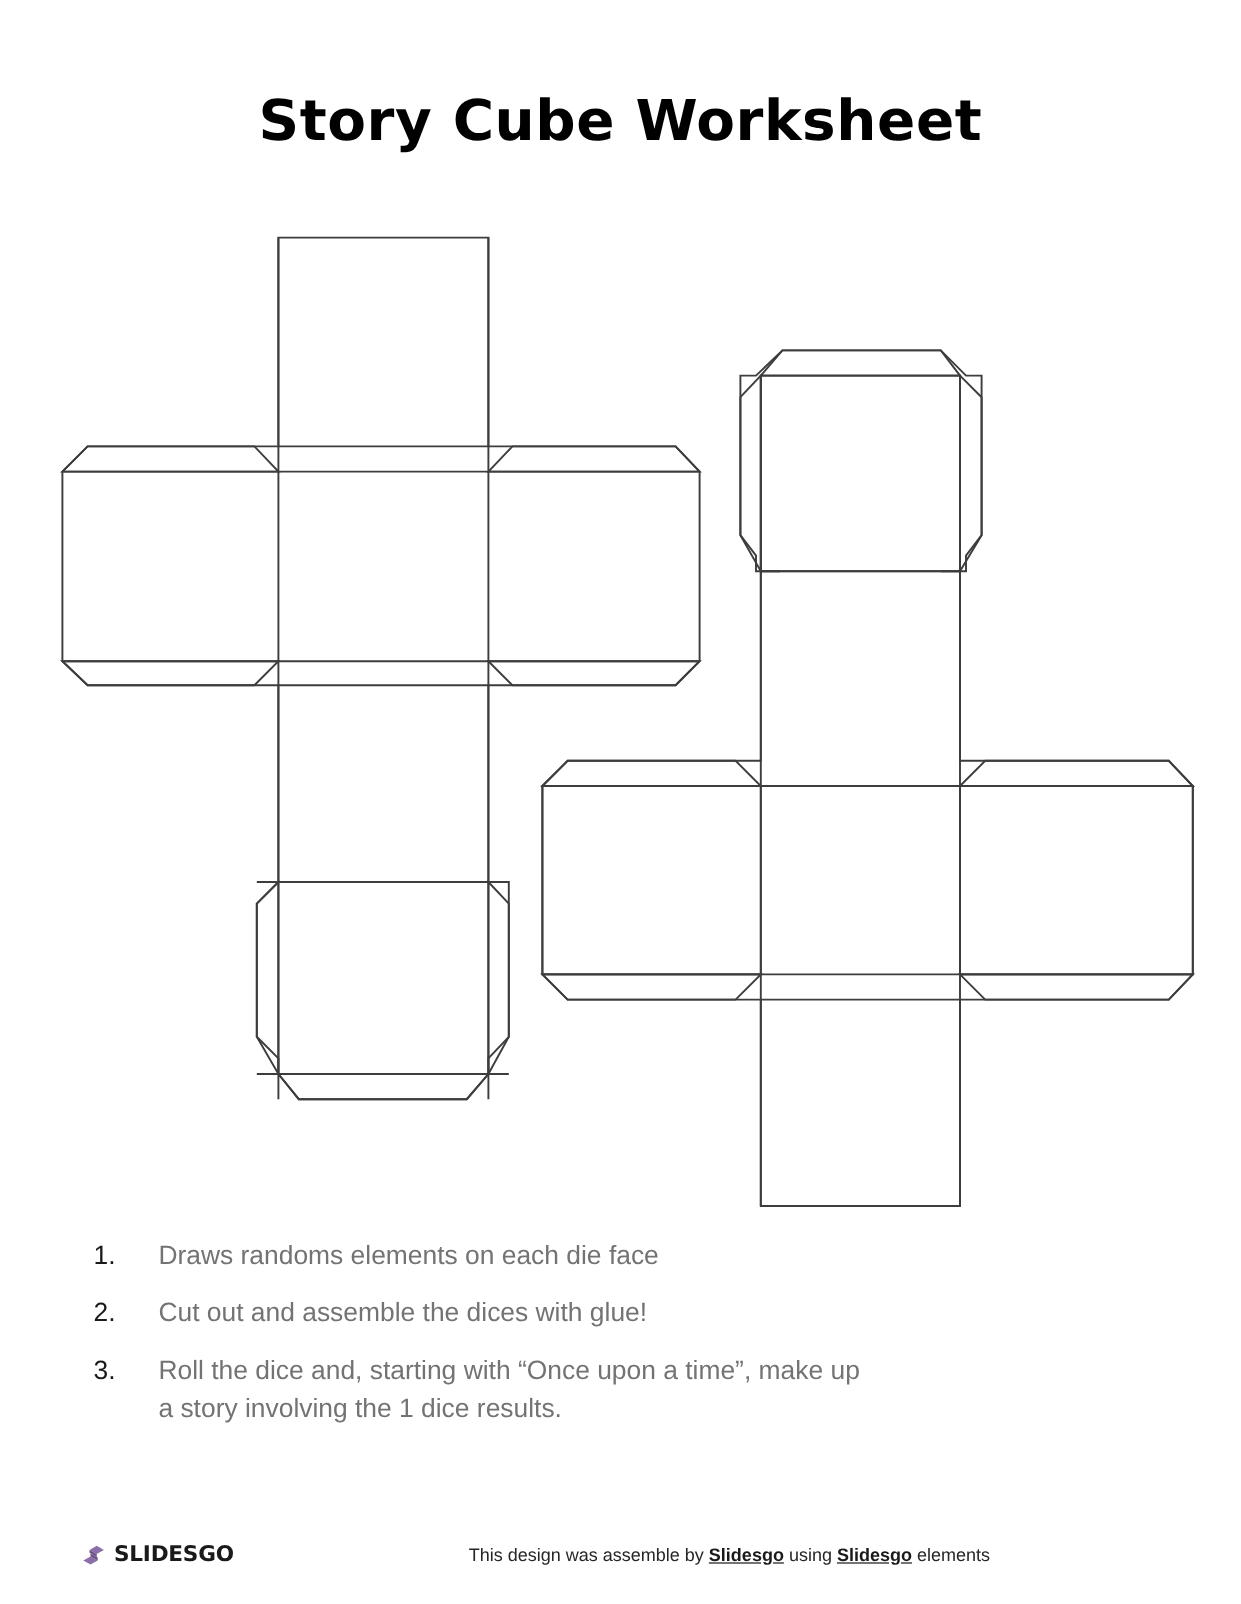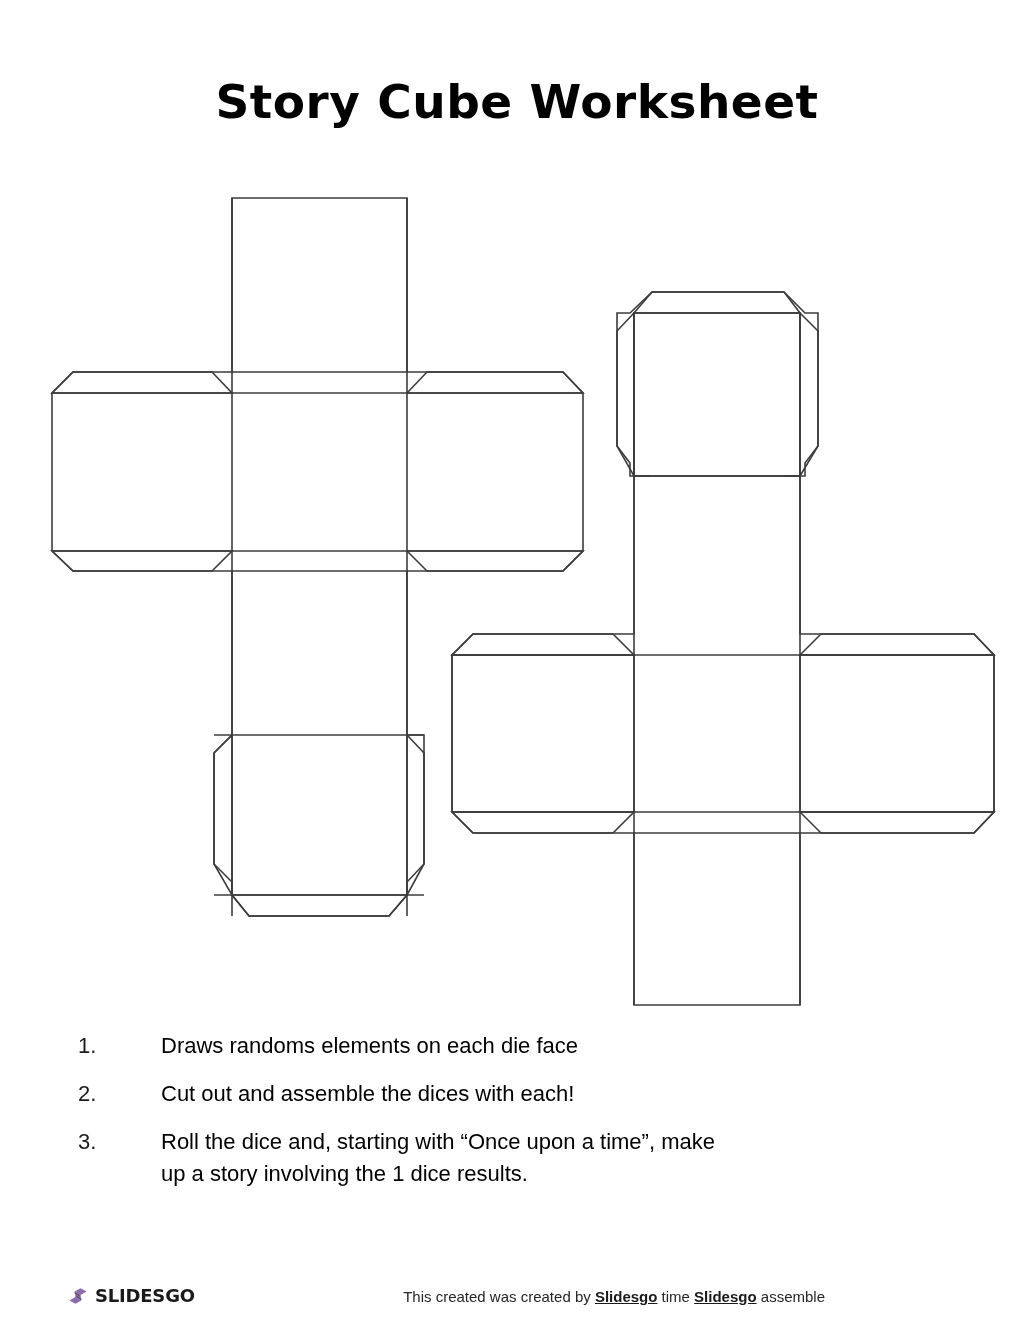--- a/index.html
+++ b/index.html
@@ -64,22 +64,21 @@
     flex: 0 0 auto;
     width: 54px;
     font-size: 22px;
     line-height: 32px;
     color: #1a1a1a;
   }
   .instruction-text {
     flex: 1 1 auto;
     font-size: 22px;
     line-height: 32px;
-    color: #000000;
-    margin-left: 29px;
+    color: #737373;
   }
 
   
   .footer {
     position: absolute;
     left: 0;
     bottom: 16px;
     width: 891px;
     height: 40px;
   }
@@ -236,37 +235,37 @@
     </svg>
   </div>
 
   <ol class="instructions" style="list-style:none;margin:0;padding:0;">
     <li class="instruction-item">
       <span class="instruction-number">1.</span>
       <span class="instruction-text">Draws randoms elements on each die face</span>
     </li>
     <li class="instruction-item">
       <span class="instruction-number">2.</span>
-      <span class="instruction-text">Cut out and assemble the dices with each!</span>
+      <span class="instruction-text">Cut out and assemble the dices with glue!</span>
     </li>
     <li class="instruction-item">
       <span class="instruction-number">3.</span>
       <span class="instruction-text">Roll the dice and, starting with “Once upon a time”, make up a story involving the 1 dice results.</span>
     </li>
   </ol>
 
   <div class="footer">
 
     <div class="brand">
       <svg class="brand-mark" width="20" height="20" viewBox="0 0 20 20">
         <path d="M12.6 2.2 L18.6 5.6 L12.6 9.0 L6.6 5.6 Z" fill="#8b6fa8"></path>
         <path d="M7.4 11.0 L13.4 14.4 L7.4 17.8 L1.4 14.4 Z" fill="#8b6fa8"></path>
         <path d="M6.6 5.6 L12.6 9.0 L12.6 11.4 L6.6 8.0 Z" fill="#6d5186"></path>
         <path d="M13.4 14.4 L7.4 11.0 L7.4 8.6 L13.4 12.0 Z" fill="#6d5186"></path>
       </svg>
       <span class="brand-name">SLIDESGO</span>
     </div>
 
-    <div class="attribution"><span>This created was created by </span><a class="link" href="#">Slidesgo</a><span> time </span><a class="link" href="#">Slidesgo</a><span> assemble</span></div>
+    <div class="attribution"><span>This design was assemble by </span><a class="link" href="#">Slidesgo</a><span> using </span><a class="link" href="#">Slidesgo</a><span> elements</span></div>
 
   </div>
 
 </div>
 
 </body></html>

